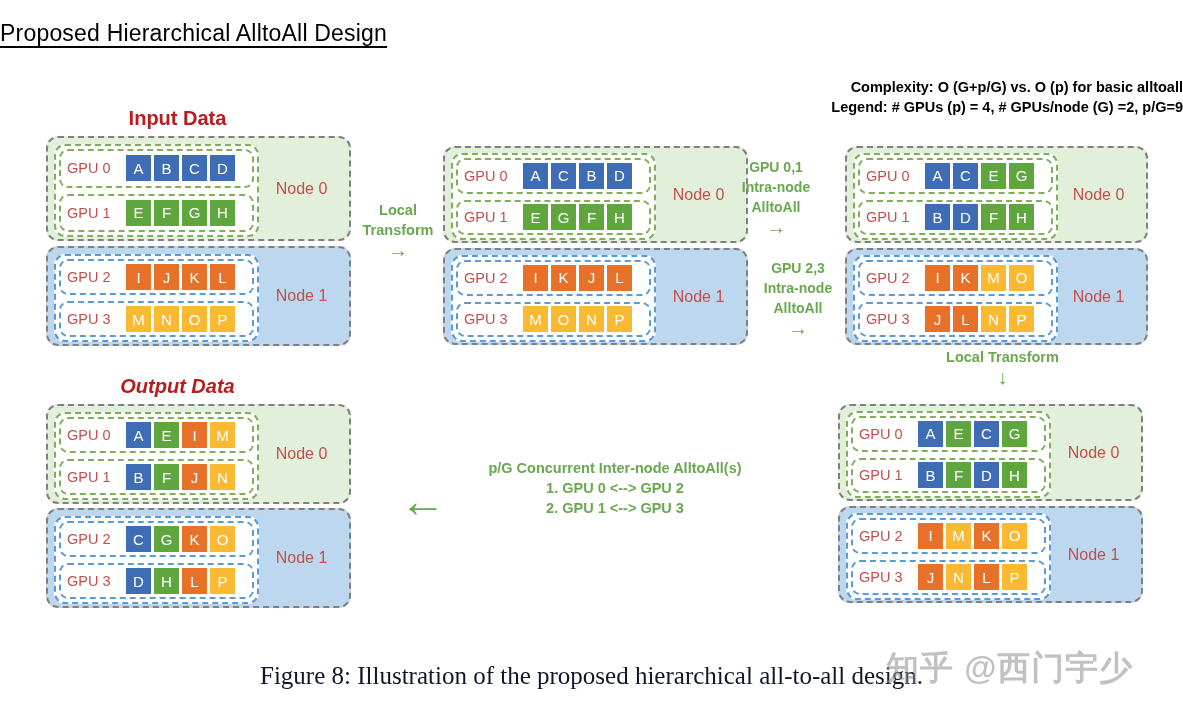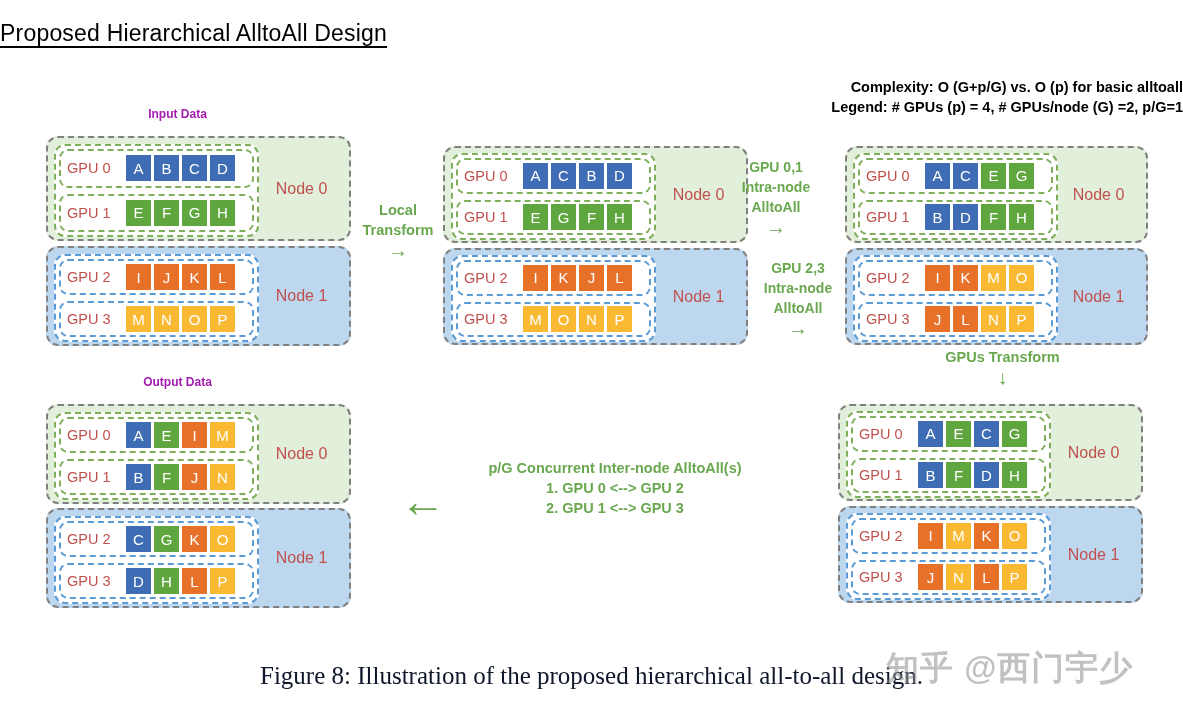--- a/index.html
+++ b/index.html
@@ -20,21 +20,21 @@
     font-size:23px;font-weight:400;
     letter-spacing:.2px;
     text-decoration:underline;
     text-underline-offset:5px;
   }
   .subtitle{
     position:absolute;left:0;top:77px;width:1183px;
     text-align:right;font-size:14.5px;font-weight:700;line-height:20px;
   }
   .blocklabel{
-    position:absolute;text-align:center;font-size:12px;font-weight:700;color:#a21caf;
+    position:absolute;text-align:center;font-size:20px;font-weight:700;color:#b91c1c;
   }
 
   
   .node{
     position:absolute;
     border:2px dashed #808080;
     border-radius:12px;
     box-sizing:border-box;
   }
   .node.green{background:#E2EFDA;}
@@ -115,21 +115,21 @@
 </style>
 </head>
 <body>
 
 <div class="canvas">
 
   <div class="title">Proposed Hierarchical AlltoAll Design</div>
 
   <div class="subtitle">
     <div>Complexity: O (G+p/G) vs. O (p) for basic alltoall</div>
-    <div>Legend: # GPUs (p) = 4, # GPUs/node (G) =2, p/G=1</div>
+    <div>Legend: # GPUs (p) = 4, # GPUs/node (G) =2, p/G=9</div>
   </div>
 
   <div class="blocklabel" style="left:65px;top:107px;width:225px;">Input Data</div>
 
   <div class="node green" style="left:46px;top:136px;width:305px;height:105px;">
     <div class="node-name" style="width:95px;">Node 0</div>
     <div class="gpugroup" style="left:6px;top:6px;width:205px;height:93px;">
       <div class="gpurow">
         <span class="gpulabel">GPU 0</span>
         <span class="cells">
@@ -285,21 +285,21 @@
             <span class="cell c-orange">J</span>
             <span class="cell c-orange">L</span>
             <span class="cell c-yellow">N</span>
             <span class="cell c-yellow">P</span>
           </span>
       </div>
     </div>
   </div>
 
   <div class="ann" style="left:900px;top:347px;width:205px;">
-    <div>GPUs Transform</div>
+    <div>Local Transform</div>
     <div class="arrowglyph">↓</div>
   </div>
 
   <div class="node green" style="left:838px;top:404px;width:305px;height:97px;">
     <div class="node-name" style="width:95px;">Node 0</div>
     <div class="gpugroup" style="left:6px;top:5px;width:205px;height:87px;">
       <div class="gpurow">
         <span class="gpulabel">GPU 0</span>
         <span class="cells">
             <span class="cell c-blue">A</span>
@@ -344,21 +344,21 @@
     </div>
   </div>
 
   <div class="arrow-big" style="left:400px;top:478px;">←</div>
   <div class="ann" style="left:450px;top:458px;width:330px;">
     <div>p/G Concurrent Inter-node AlltoAll(s)</div>
     <div>1. GPU 0 &lt;--&gt; GPU 2</div>
     <div>2. GPU 1 &lt;--&gt; GPU 3</div>
   </div>
 
-  <div class="blocklabel" style="left:65px;top:375px;width:225px;">Output Data</div>
+  <div class="blocklabel" style="left:65px;top:375px;width:225px;font-style:italic;">Output Data</div>
 
   <div class="node green" style="left:46px;top:404px;width:305px;height:100px;">
     <div class="node-name" style="width:95px;">Node 0</div>
     <div class="gpugroup" style="left:6px;top:6px;width:205px;height:88px;">
       <div class="gpurow">
         <span class="gpulabel">GPU 0</span>
         <span class="cells">
             <span class="cell c-blue">A</span>
             <span class="cell c-green">E</span>
             <span class="cell c-orange">I</span>

